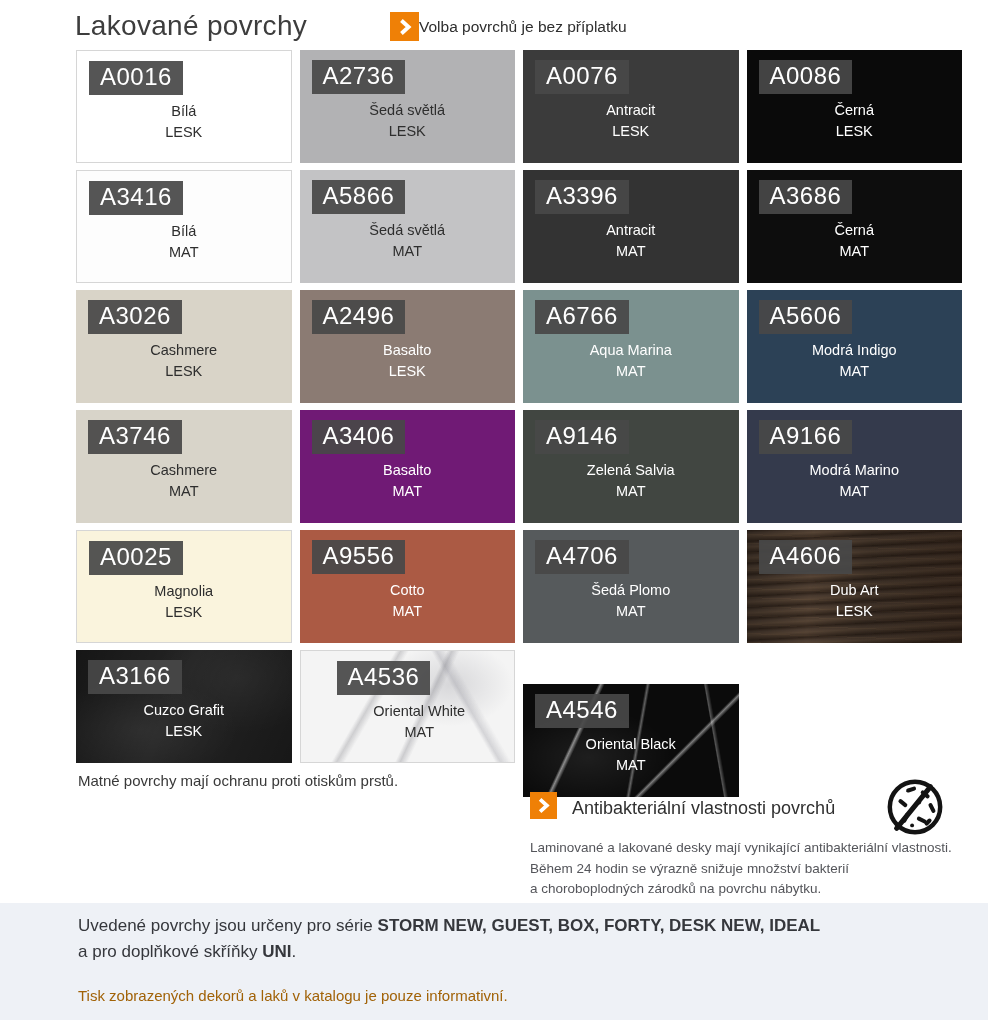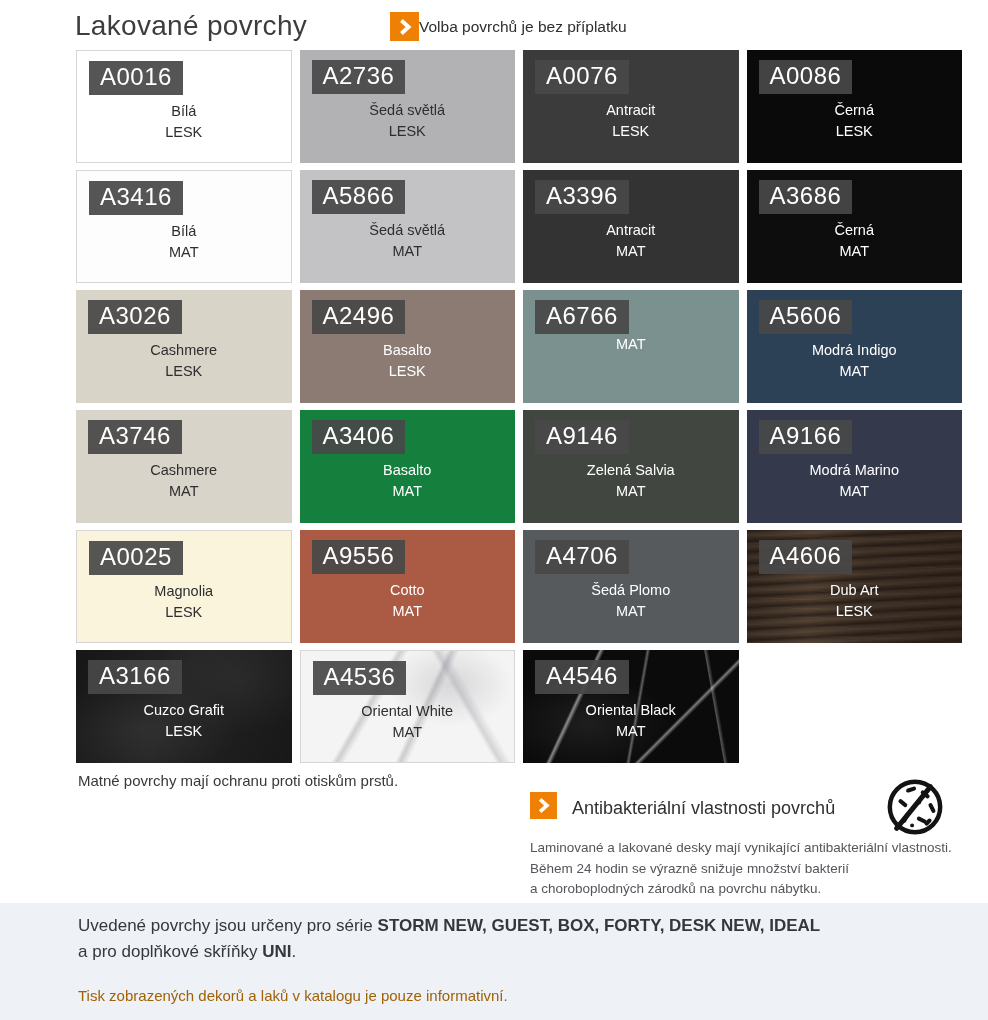--- a/index.html
+++ b/index.html
@@ -171,36 +171,37 @@
   </div>
 
   <div class="tile" style="background: rgb(139, 123, 115); color: rgb(255, 255, 255);">
     <div class="badge">A2496</div>
     <div class="tname">Basalto</div>
     <div class="tfinish">LESK</div>
   </div>
 
   <div class="tile" style="background: rgb(123, 145, 143); color: rgb(255, 255, 255);">
     <div class="badge">A6766</div>
+    <div class="tname">Aqua Marina</div>
     <div class="tfinish">MAT</div>
   </div>
 
   <div class="tile" style="background: rgb(44, 65, 86); color: rgb(255, 255, 255);">
     <div class="badge">A5606</div>
     <div class="tname">Modrá Indigo</div>
     <div class="tfinish">MAT</div>
   </div>
 
   <div class="tile" style="background: rgb(216, 212, 201); color: rgb(46, 46, 46);">
     <div class="badge">A3746</div>
     <div class="tname">Cashmere</div>
     <div class="tfinish">MAT</div>
   </div>
 
-  <div class="tile" style="background: #15803d; color: rgb(255, 255, 255);">
+  <div class="tile" style="background: #701a75; color: rgb(255, 255, 255);">
     <div class="badge">A3406</div>
     <div class="tname">Basalto</div>
     <div class="tfinish">MAT</div>
   </div>
 
   <div class="tile" style="background: rgb(65, 70, 65); color: rgb(255, 255, 255);">
     <div class="badge">A9146</div>
     <div class="tname">Zelená Salvia</div>
     <div class="tfinish">MAT</div>
   </div>
@@ -234,27 +235,27 @@
     <div class="tname">Dub Art</div>
     <div class="tfinish">LESK</div>
   </div>
 
   <div class="tile tex-charcoal" style="color: rgb(255, 255, 255);">
     <div class="badge">A3166</div>
     <div class="tname">Cuzco Grafit</div>
     <div class="tfinish">LESK</div>
   </div>
 
-  <div class="tile tex-marble-white bordered" style="color: rgb(46, 46, 46);">
+  <div class="tile tex-marble-white bordered" style="color: rgb(46, 46, 46); padding-left: 24px;">
     <div class="badge">A4536</div>
     <div class="tname">Oriental White</div>
     <div class="tfinish">MAT</div>
   </div>
 
-  <div class="tile tex-marble-black" style="color: rgb(255, 255, 255);">
+  <div class="tile tex-marble-black" style="color: rgb(255, 255, 255); margin-top: 34px;">
     <div class="badge">A4546</div>
     <div class="tname">Oriental Black</div>
     <div class="tfinish">MAT</div>
   </div>
 </div>
 
 <div class="matte-note">Matné povrchy mají ochranu proti otiskům prstů.</div>
 
 <div class="anti-head">
   <span class="arrow-box">

